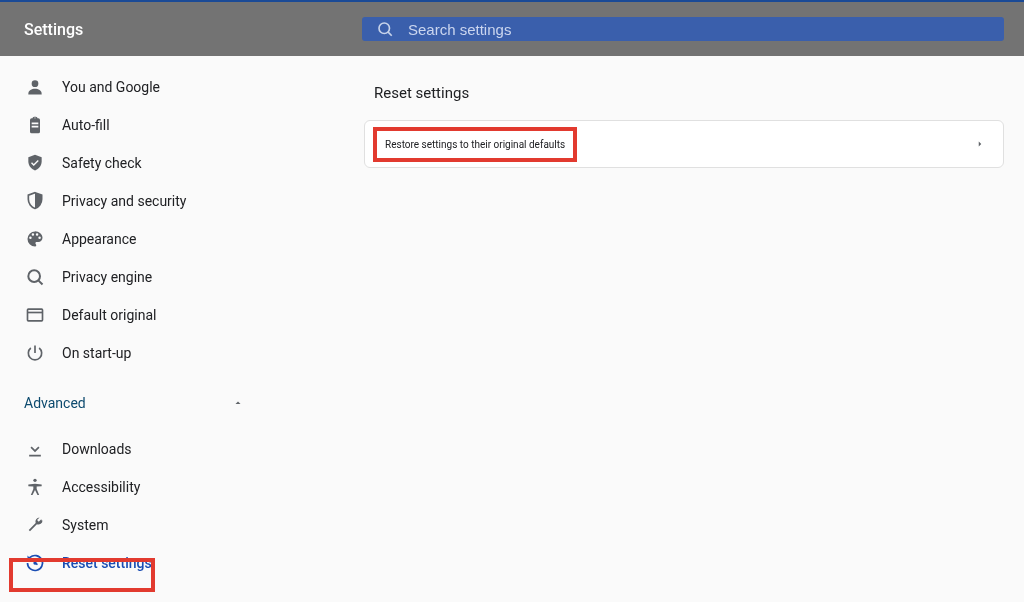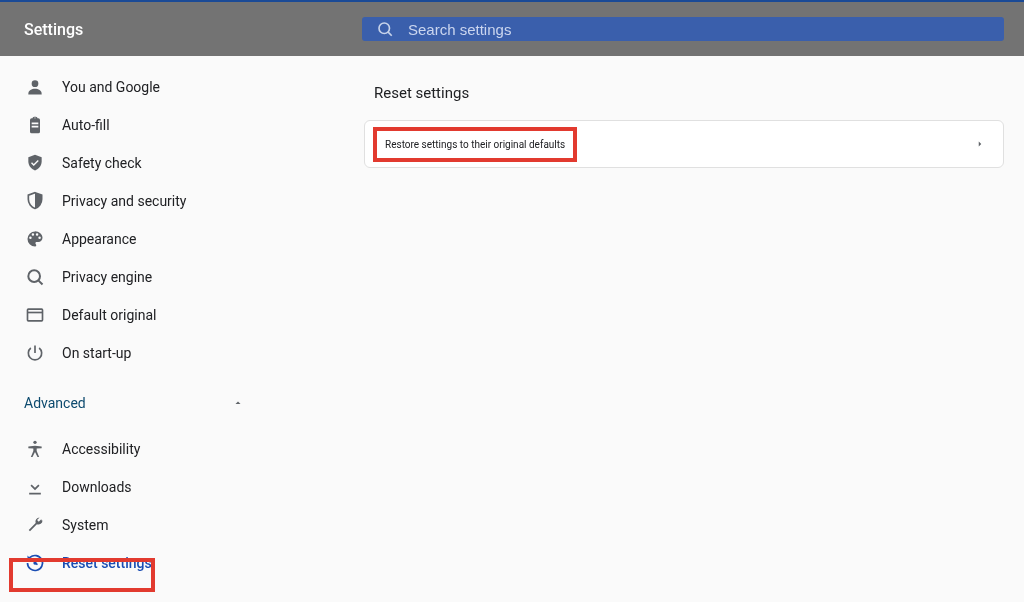--- a/index.html
+++ b/index.html
@@ -134,34 +134,34 @@
         <svg width="12" height="12" viewBox="0 0 24 24" fill="currentColor">
             <path d="M7 14l5-5 5 5z"></path>
           </svg>
       </span>
     </div>
 
 
     <div class="sidebar-item">
       <span class="icon">
         <svg width="20" height="20" viewBox="0 0 24 24" fill="currentColor">
+            <path d="M12 3v10l4-4 1.4 1.4L12 16 6.6 10.4 8 9l4 4V3zM5 19h14v2H5z"></path>
+          </svg>
+      </span>
+      <span class="label">Downloads</span>
+    </div>
+
+    <div class="sidebar-item">
+      <span class="icon">
+        <svg width="20" height="20" viewBox="0 0 24 24" fill="currentColor">
             <circle cx="12" cy="4" r="2"></circle>
             <path d="M4 9l8-1 8 1v2l-6 .5v3l3 7h-2l-3-6-3 6H7l3-7v-3L4 11z"></path>
           </svg>
       </span>
       <span class="label">Accessibility</span>
-    </div>
-
-    <div class="sidebar-item">
-      <span class="icon">
-        <svg width="20" height="20" viewBox="0 0 24 24" fill="currentColor">
-            <path d="M12 3v10l4-4 1.4 1.4L12 16 6.6 10.4 8 9l4 4V3zM5 19h14v2H5z"></path>
-          </svg>
-      </span>
-      <span class="label">Downloads</span>
     </div>
 
     <div class="sidebar-item">
       <span class="icon">
         <svg width="20" height="20" viewBox="0 0 24 24" fill="currentColor">
             <path d="M21 6.5a5 5 0 0 1-6.7 4.7L6 19.5 4.5 18l8.3-8.3A5 5 0 0 1 17.5 3l-3 3 2 2 3-3c.3.5.5 1 .5 1.5z"></path>
           </svg>
       </span>
       <span class="label">System</span>
     </div>

